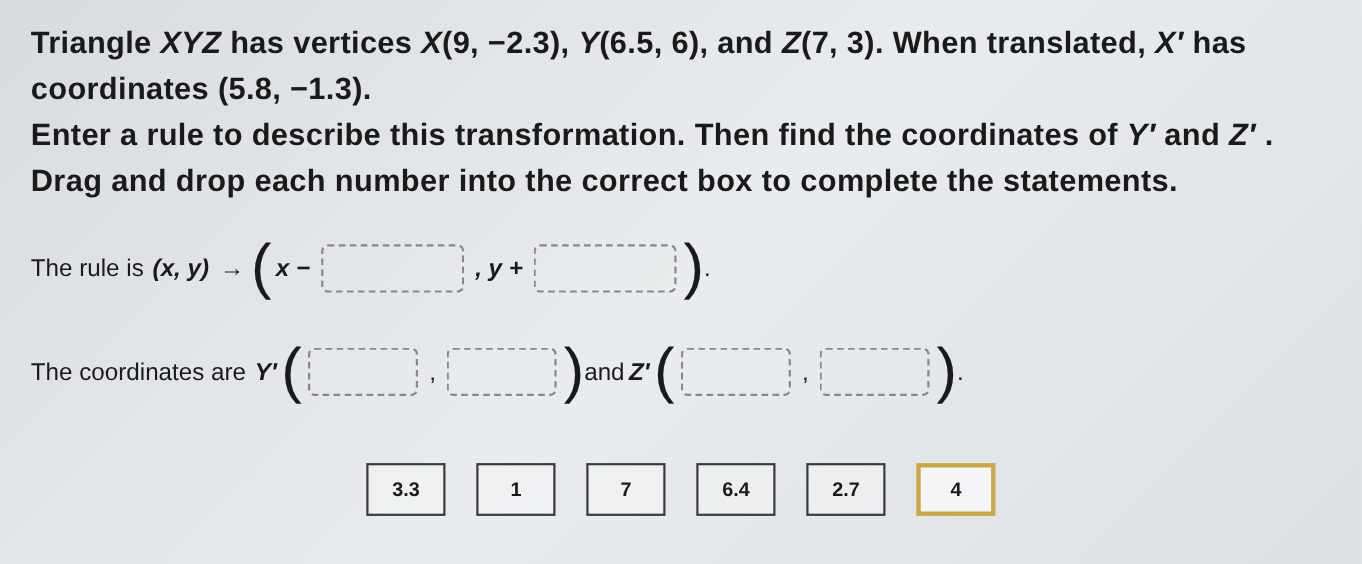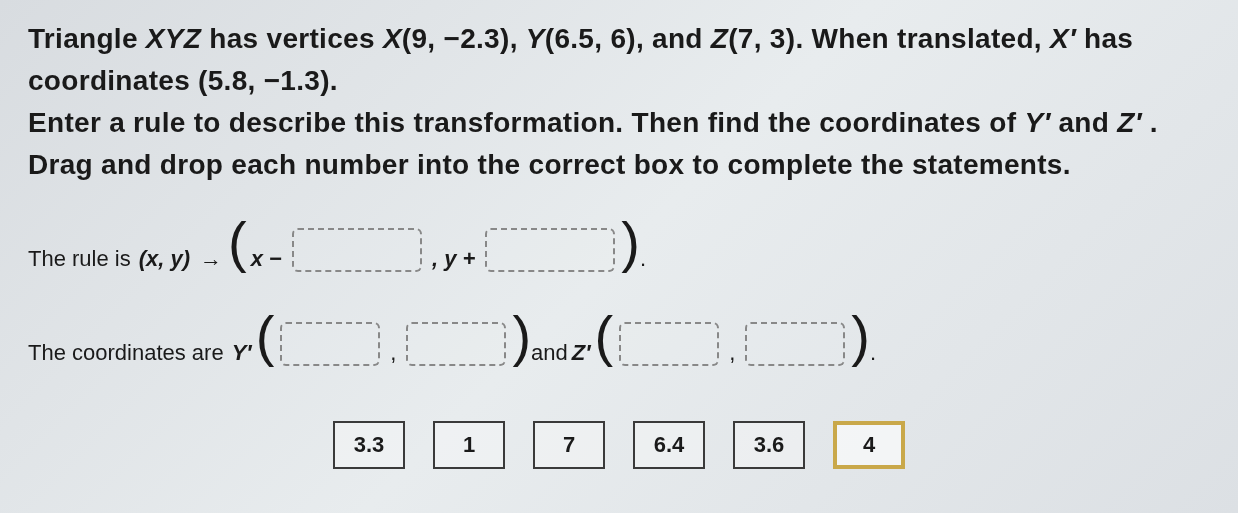--- a/index.html
+++ b/index.html
@@ -16,21 +16,21 @@
     .problem-text {
       font-size: 28px;
       font-weight: bold;
       line-height: 1.5;
       margin-bottom: 30px;
       letter-spacing: 0.3px;
     }
     .problem-text .ital { font-style: italic; }
     .rule-line, .coords-line {
       display: flex;
-      align-items: flex-end;
+      align-items: center;
       font-size: 22px;
       font-weight: 500;
       margin-bottom: 38px;
     }
     .coords-line { margin-bottom: 60px; margin-top: 36px; }
     .math { font-style: italic; margin: 0 4px; font-weight: bold; }
     .paren {
       font-size: 56px;
       font-weight: 300;
       line-height: 1;
@@ -59,21 +59,21 @@
       left: 0;
       right: 0;
     }
     .chip {
       border: 2px solid #3a3a3a;
       min-width: 72px;
       height: 48px;
       display: flex;
       align-items: center;
       justify-content: center;
-      font-size: 22px;
+      font-size: 18px;
       font-weight: bold;
       background: rgba(250,250,250,0.4);
       cursor: grab;
     }
     .chip.selected {
       border: 4px solid #c9a84a;
       background: rgba(255,255,255,0.6);
     }
     .label-text { margin-right: 4px; }
     .arrow { margin: 0 6px; font-size: 22px; }
@@ -117,15 +117,15 @@
   <span class="dashed-box small"></span>
   <span class="paren">)</span>
   <span>.</span>
 </div>
 
 <div class="chips-row">
   <div class="chip">3.3</div>
   <div class="chip">1</div>
   <div class="chip">7</div>
   <div class="chip">6.4</div>
-  <div class="chip">3.6</div>
+  <div class="chip">2.7</div>
   <div class="chip selected">4</div>
 </div>
 
 </body></html>

